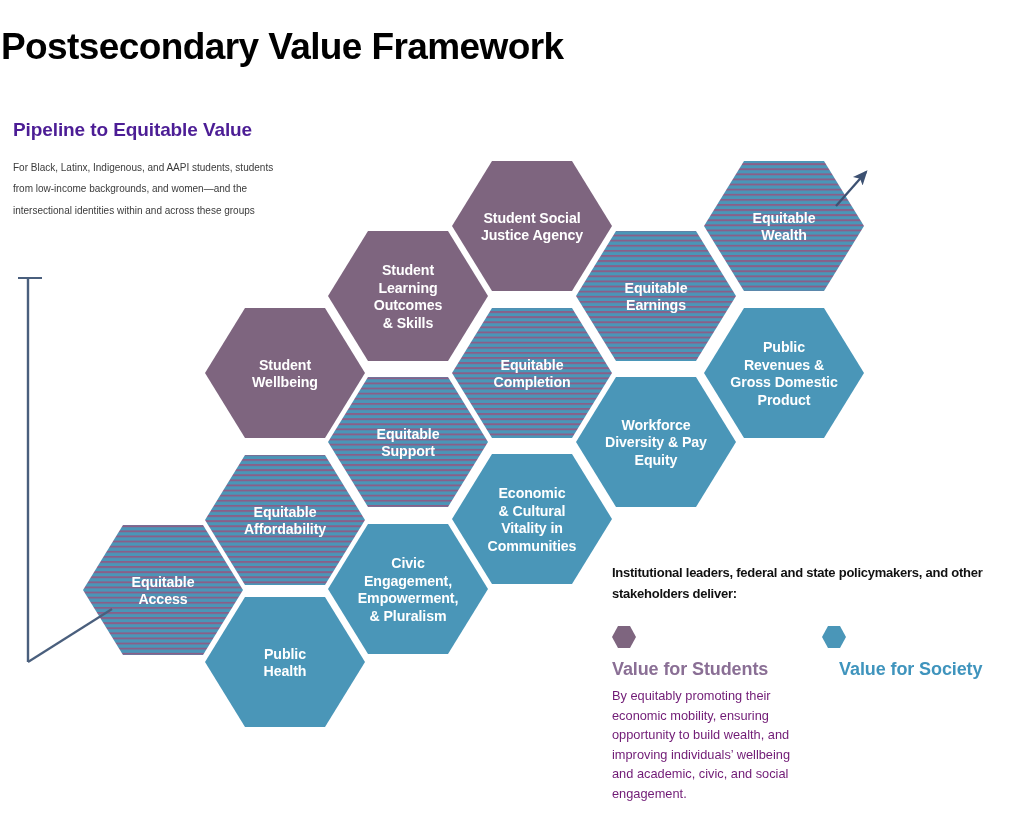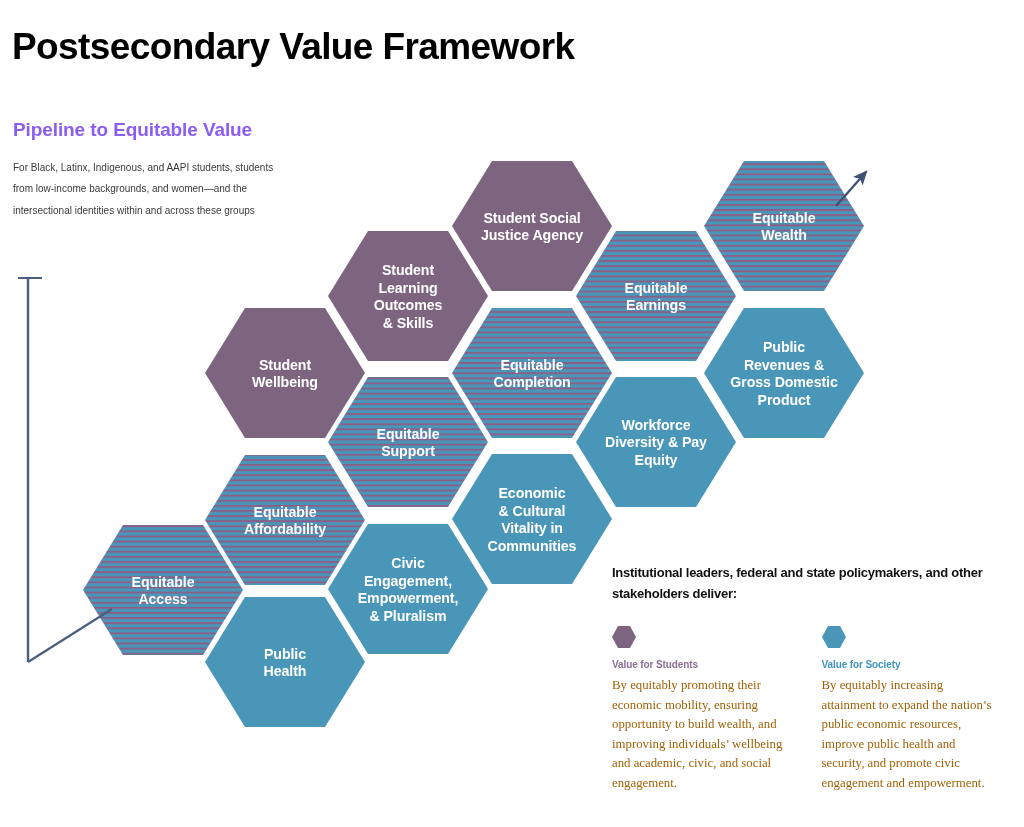--- a/index.html
+++ b/index.html
@@ -11,37 +11,37 @@
     width: 1024px;
     height: 827px;
     position: relative;
     overflow: hidden;
     font-family: "Liberation Sans", sans-serif;
     color: #1a1a1a;
   }
 
   #page-title {
     position: absolute;
-    left: 12px;
+    left: 1px;
     top: 28px;
     font-size: 37px;
     font-weight: bold;
     letter-spacing: -0.6px;
     color: #000000;
     line-height: 1.05;
     white-space: nowrap;
   }
 
   #pipeline-heading {
     position: absolute;
     left: 13px;
     top: 119px;
     font-size: 19px;
     font-weight: bold;
-    color: #8b5cf6;
+    color: #4c1d95;
     letter-spacing: -0.1px;
     white-space: nowrap;
   }
 
   #pipeline-desc {
     position: absolute;
     left: 13px;
     top: 157px;
     width: 268px;
     font-size: 10px;
@@ -87,44 +87,44 @@
     margin-top: 22px;
   }
 
   .legend-col {
     width: 185px;
     margin-right: 31px;
   }
 
   .legend-col:last-child {
     margin-right: 12px;
+    text-align: center;
   }
 
   .legend-swatch {
     width: 24px;
     height: 22px;
     display: block;
   }
 
   .legend-title {
-    font-size: 10px;
+    font-size: 18px;
     font-weight: bold;
     margin-top: 11px;
     letter-spacing: -0.1px;
   }
 
   .legend-title.students { color: #8a6f95; }
   .legend-title.society  { color: #3f94bd; }
 
   .legend-body {
     font-size: 12.8px;
     line-height: 19.6px;
-    color: #a16207;
+    color: #701a75;
     margin-top: 6px;
-    font-family: Liberation Serif, serif;
   }
 </style>
 </head>
 <body>
 
 <div id="page-title">Postsecondary Value Framework</div>
 
 <div id="pipeline-heading">Pipeline to Equitable Value</div>
 
 <div id="pipeline-desc">For Black, Latinx, Indigenous, and AAPI students, students from low-income backgrounds, and women—and the intersectional identities within and across these groups</div>
@@ -241,16 +241,15 @@
         <polygon points="6,0 18,0 24,11 18,22 6,22 0,11" fill="#7e657f"></polygon>
       </svg>
       <div class="legend-title students">Value for Students</div>
       <div class="legend-body">By equitably promoting their economic mobility, ensuring opportunity to build wealth, and improving individuals’ wellbeing and academic, civic, and social engagement.</div>
     </div>
     <div class="legend-col">
       <svg class="legend-swatch" viewBox="0 0 24 22">
         <polygon points="6,0 18,0 24,11 18,22 6,22 0,11" fill="#4a96b8"></polygon>
       </svg>
       <div class="legend-title society">Value for Society</div>
-      <div class="legend-body">By equitably increasing attainment to expand the nation’s public economic resources, improve public health and security, and promote civic engagement and empowerment.</div>
     </div>
   </div>
 </div>
 
 </body></html>

